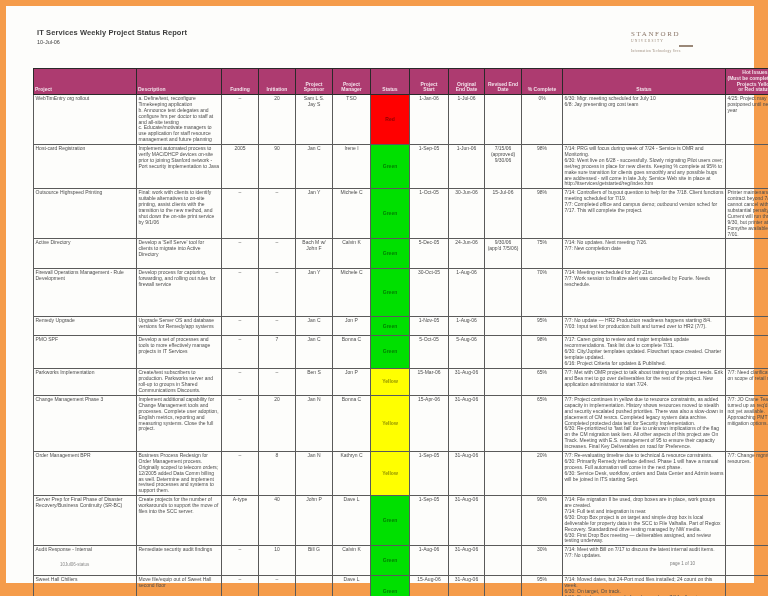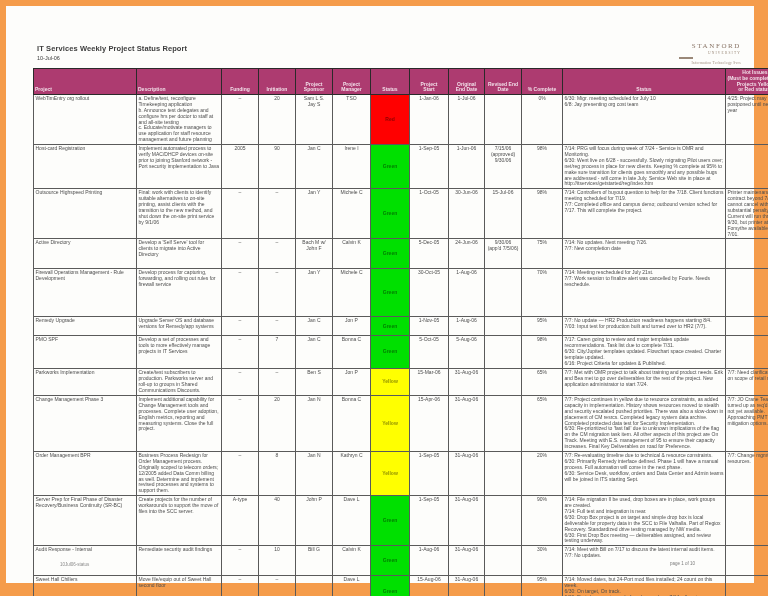--- a/index.html
+++ b/index.html
@@ -5,24 +5,24 @@
   html,body{margin:0;padding:0;}
   body{
     width:768px;height:596px;position:relative;overflow:hidden;
     background:#f59c4b;
     font-family:"Liberation Sans", sans-serif;
   }
   .sheet{
     position:absolute;left:6px;top:6px;width:748px;height:577px;
     background:#fdfdfb;
   }
-  .title-block{position:absolute;left:31px;top:38px;color:#3d3d3d;}
+  .title-block{position:absolute;left:31px;top:22px;color:#3d3d3d;}
   .report-title{font-size:7.5px;font-weight:bold;letter-spacing:.1px;}
   .report-date{font-size:5.5px;margin-top:2px;}
-  .logo{position:absolute;left:625px;top:36px;width:110px;text-align:right;color:#8a7668;font-family:"Liberation Serif", serif;}
+  .logo{position:absolute;left:625px;top:24px;width:110px;text-align:left;color:#8a7668;font-family:"Liberation Serif", serif;}
   .logo-l1{font-size:7px;letter-spacing:1.6px;}
   .logo-l2{font-size:3.5px;letter-spacing:1.2px;margin-top:1px;color:#9a8878;}
   .logo-rule{width:14px;height:2px;background:#9a8878;margin:2px auto;}
   .logo-l3{font-size:3.5px;color:#9a8878;letter-spacing:.3px;}
   table.report{
     position:absolute;left:27px;top:62px;width:712px;
     border-collapse:collapse;table-layout:fixed;
   }
   table.report th{
     background:#ad3b70;color:#f2dfe9;

